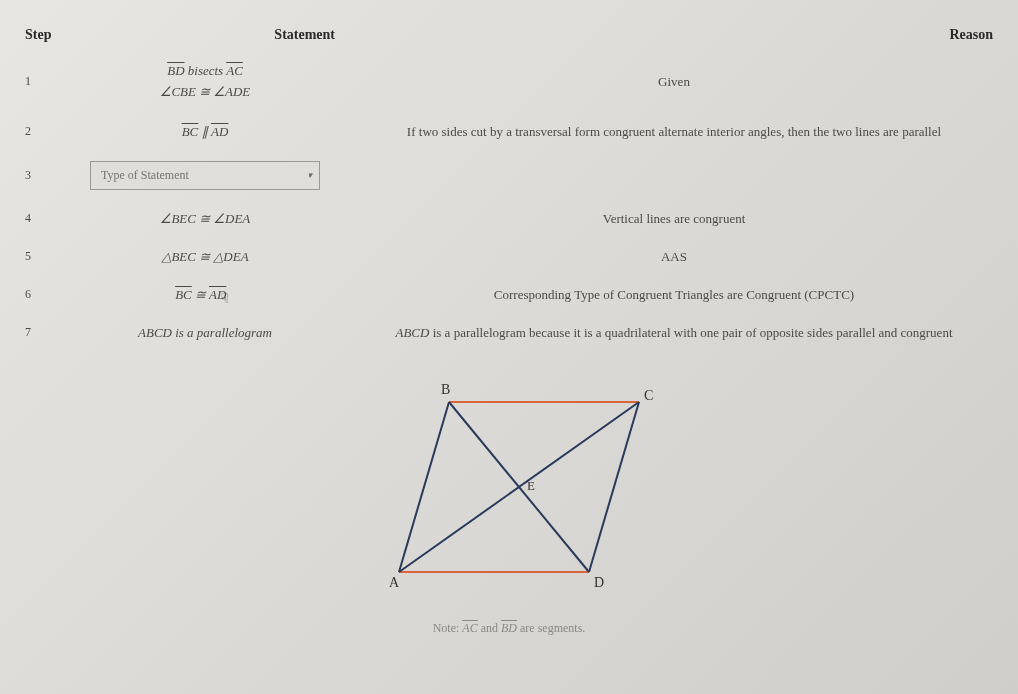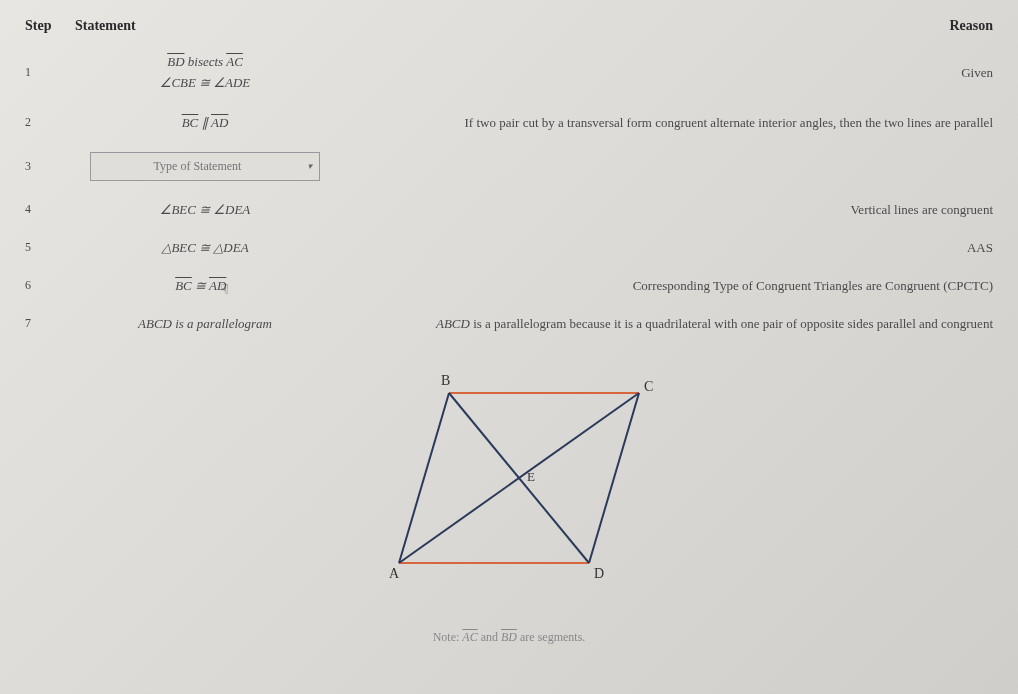--- a/index.html
+++ b/index.html
@@ -10,39 +10,39 @@
     body {
       font-family: Georgia, 'Times New Roman', serif;
       background: linear-gradient(135deg, #e8e6e3 0%, #dcdad7 50%, #d0cecb 100%);
       width: 1018px;
       height: 694px;
       overflow: hidden;
       color: #3a3a3a;
       position: relative;
     }
     .container {
-      padding: 10px 15px;
+      padding: 19px 15px;
     }
     table {
       width: 100%;
       border-collapse: collapse;
     }
     th {
       text-align: left;
       font-weight: bold;
       padding: 8px 10px;
       font-size: 14px;
       color: #2a2a2a;
     }
     th.step-col {
       width: 50px;
     }
     th.statement-col {
       width: 280px;
-      text-align: left;
+      text-align: right;
     }
     th.reason-col {
       text-align: right;
     }
     td {
       padding: 10px;
       vertical-align: middle;
       font-size: 13px;
       color: #4a4a4a;
     }
@@ -51,41 +51,40 @@
       width: 50px;
       font-size: 12px;
     }
     td.statement {
       text-align: center;
       width: 280px;
       font-family: 'Times New Roman', serif;
       font-style: italic;
     }
     td.reason {
-      text-align: right;
+      text-align: center;
     }
     .overline {
       text-decoration: overline;
       font-style: italic;
     }
     .input-wrapper {
       position: relative;
       width: 230px;
       margin: 0 auto;
     }
     .type-input {
       width: 100%;
       padding: 6px 25px 6px 10px;
       border: 1px solid #999;
       background: #e0dedb;
       color: #888;
       font-size: 12px;
       font-family: Georgia, serif;
       font-style: normal;
-      text-align: center;
     }
     .dropdown-arrow {
       position: absolute;
       right: 8px;
       top: 50%;
       transform: translateY(-50%);
       font-size: 9px;
       color: #666;
       pointer-events: none;
     }
@@ -99,21 +98,21 @@
     }
     .diagram-area {
       width: 100%;
       text-align: center;
       margin-top: 20px;
     }
     .note {
       text-align: center;
       color: #888;
       font-size: 12px;
-      margin-top: 33px;
+      margin-top: 15px;
     }
     .note .overline {
       font-style: italic;
     }
     tr.row {
       height: 38px;
     }
     tr.row-tall {
       height: 55px;
     }
@@ -137,21 +136,21 @@
       <tr class="row-tall">
         <td class="step-num">1</td>
         <td class="statement">
             <div class="statement-inner"><span class="overline">BD</span> bisects <span class="overline">AC</span><br>∠CBE ≅ ∠ADE</div>
           </td>
         <td class="reason">Given</td>
       </tr>
       <tr class="row">
         <td class="step-num">2</td>
         <td class="statement"><span class="overline">BC</span> ∥ <span class="overline">AD</span></td>
-        <td class="reason">If two pair cut by a transversal form congruent alternate interior angles, then the two lines are parallel</td>
+        <td class="reason">If two sides cut by a transversal form congruent alternate interior angles, then the two lines are parallel</td>
       </tr>
       <tr class="row">
         <td class="step-num">3</td>
         <td class="statement">
           <div class="input-wrapper">
             <input class="type-input" type="text" placeholder="Type of Statement" style="">
             <span class="dropdown-arrow">▾</span>
           </div>
         </td>
         <td class="reason"></td>

